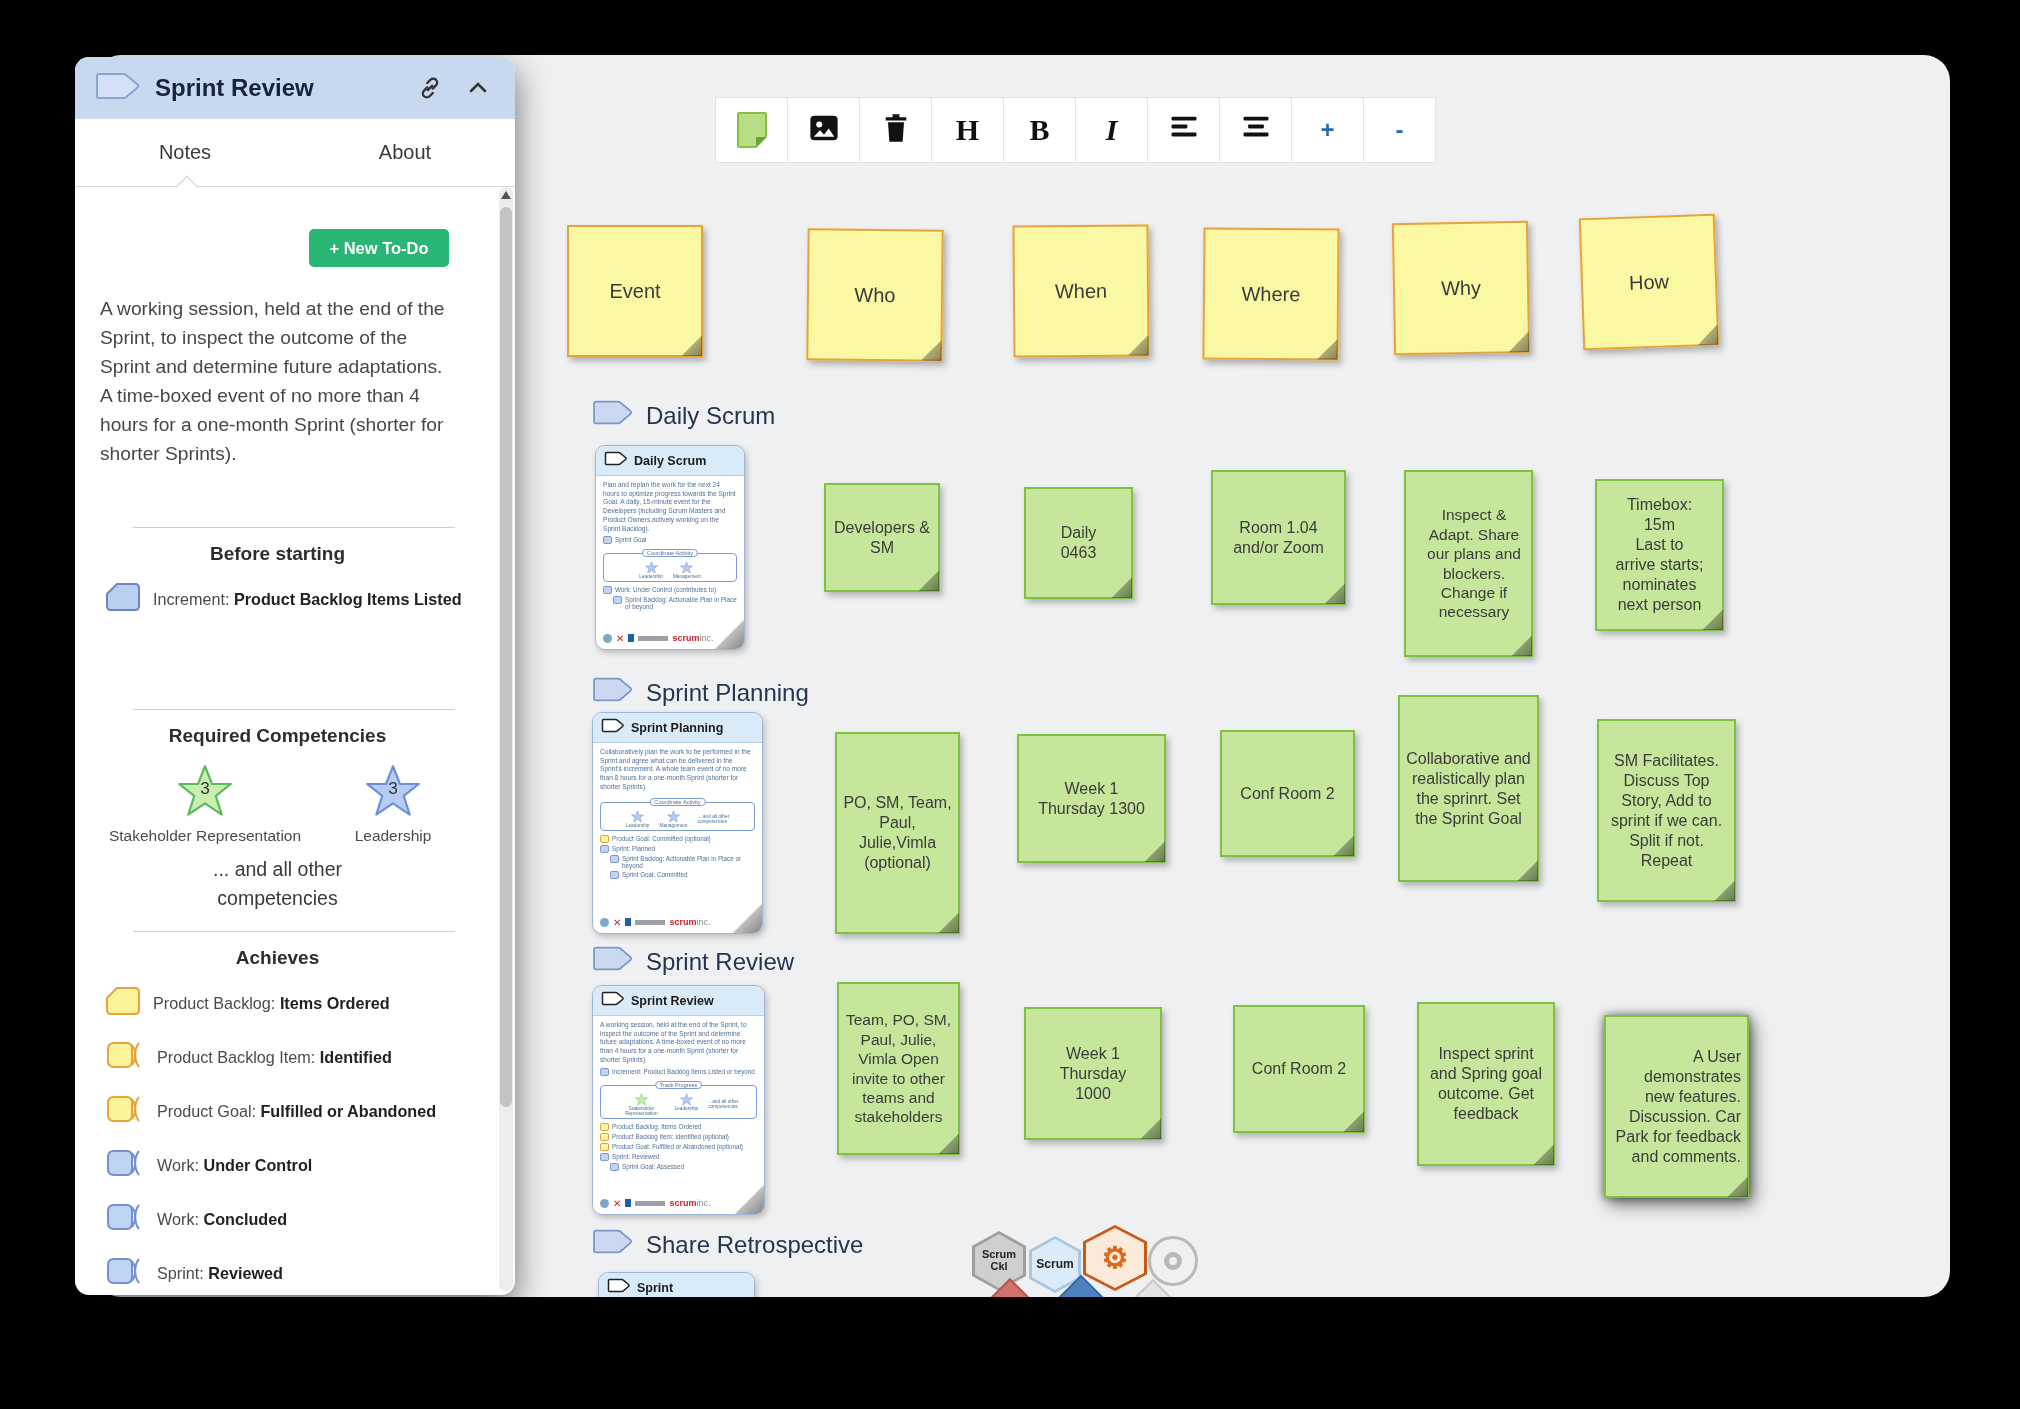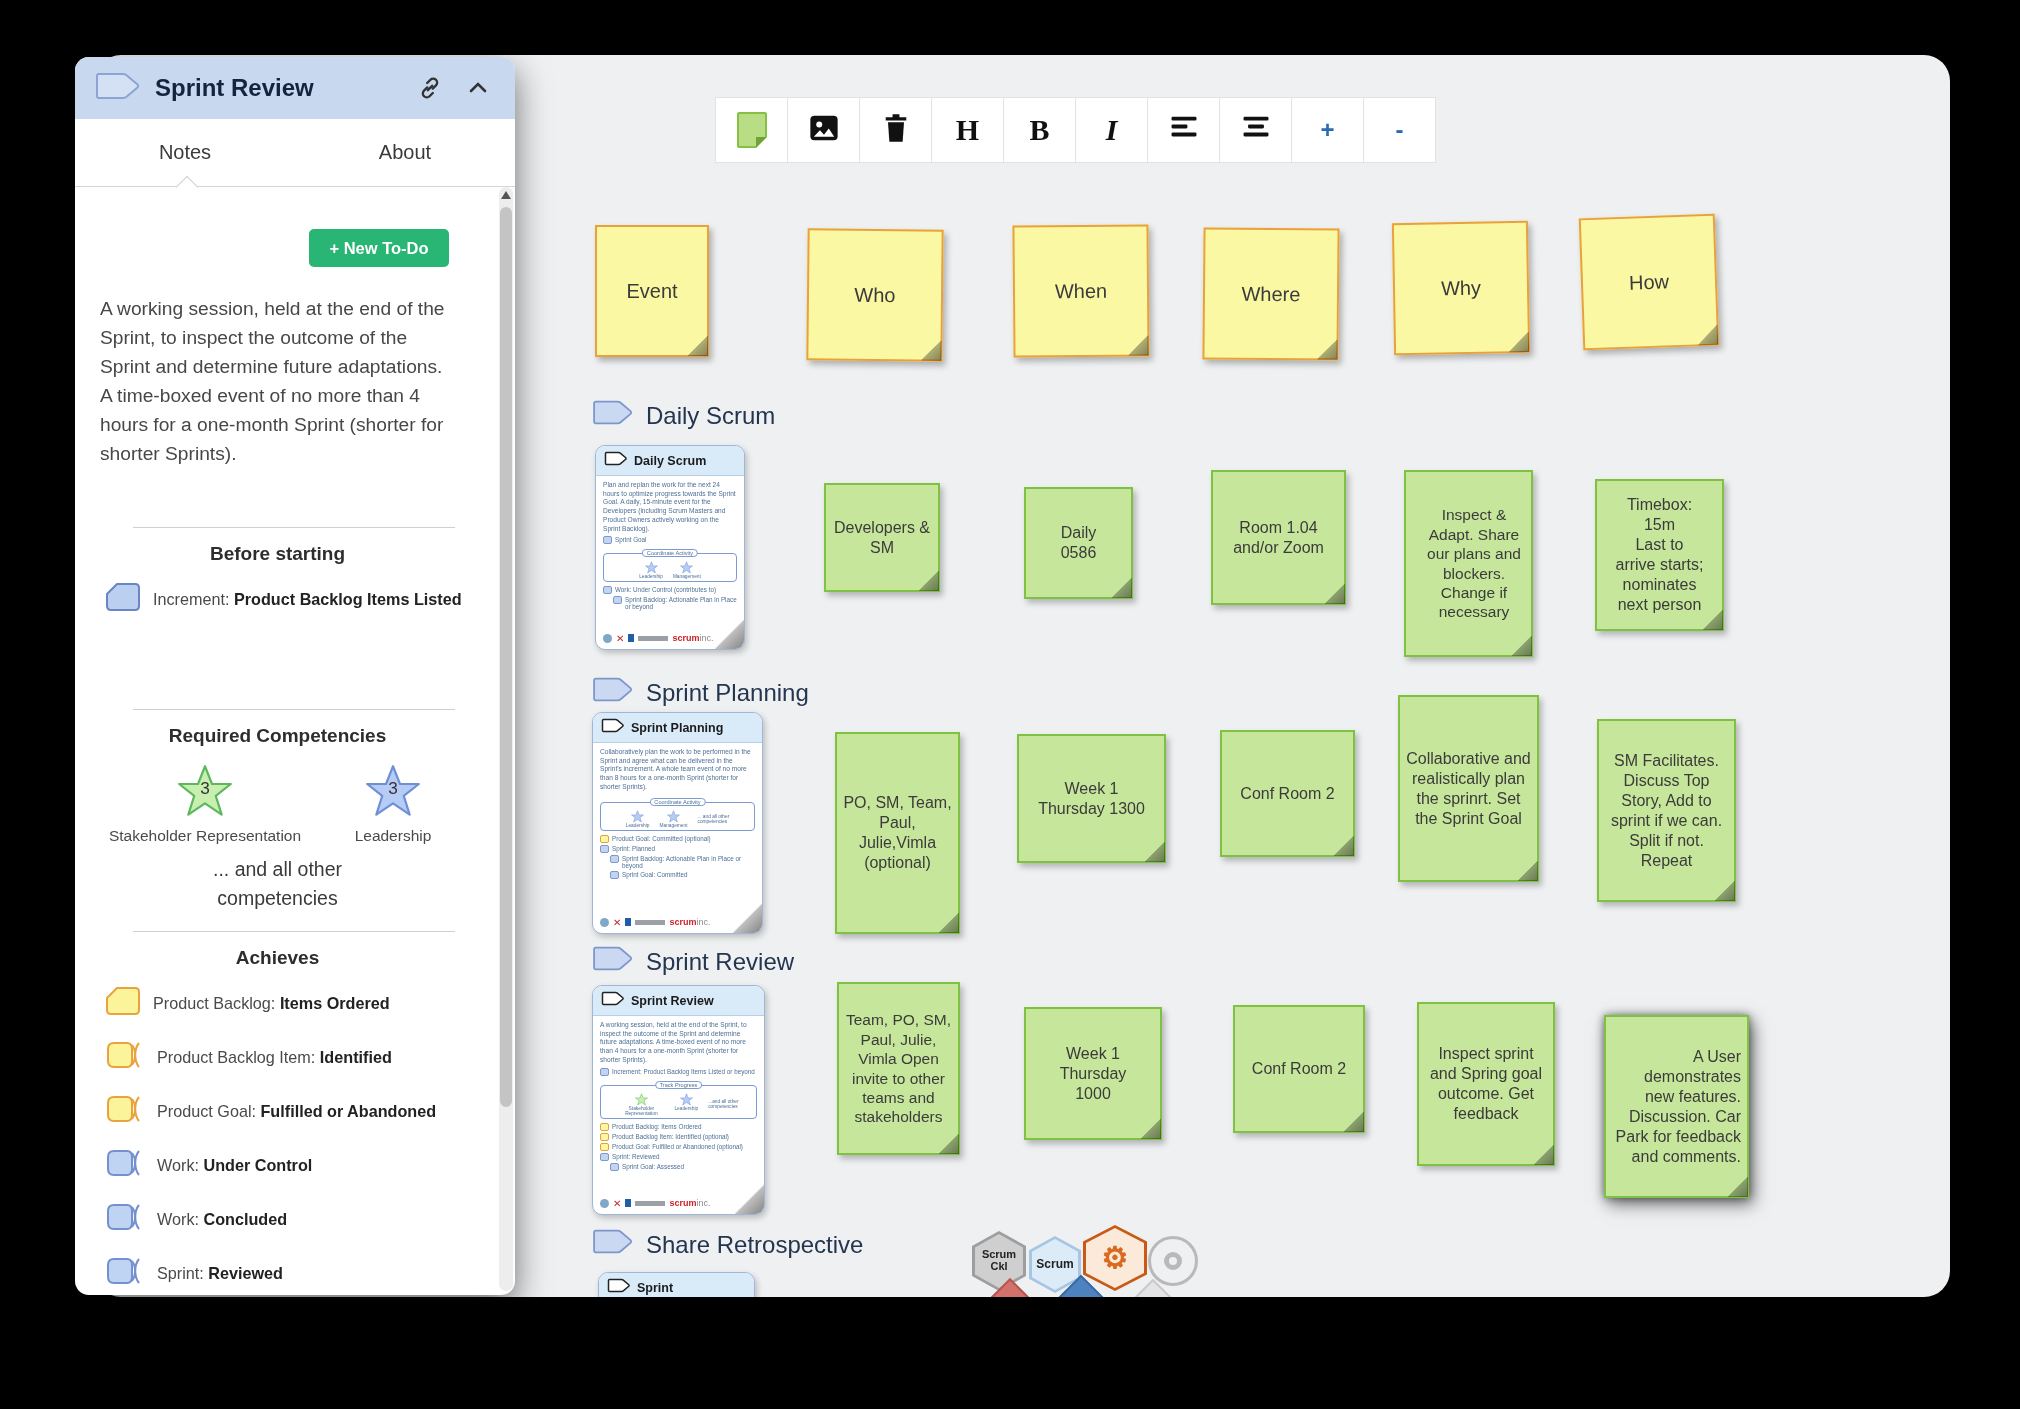--- a/index.html
+++ b/index.html
@@ -154,21 +154,21 @@
             </svg></span>
         </div>
         <div class="tb-cell">
           <span class="tb-blue">+</span>
         </div>
         <div class="tb-cell">
           <span class="tb-blue">-</span>
         </div>
       </div>
     <div id="header-notes" style="position: static;">
-        <div class="note yellow" style="left: 500px; top: 170px; width: 114px; height: 132px; transform: rotate(0deg);">Event</div>
+        <div class="note yellow" style="left: 472px; top: 170px; width: 136px; height: 132px; transform: rotate(0deg);">Event</div>
         <div class="note yellow" style="left: 712px; top: 174px; width: 136px; height: 132px; transform: rotate(0.6deg);">Who</div>
         <div class="note yellow" style="left: 918px; top: 170px; width: 136px; height: 132px; transform: rotate(-0.5deg);">When</div>
         <div class="note yellow" style="left: 1108px; top: 173px; width: 136px; height: 132px; transform: rotate(0.5deg);">Where</div>
         <div class="note yellow" style="left: 1298px; top: 167px; width: 136px; height: 132px; transform: rotate(-1deg);">Why</div>
         <div class="note yellow" style="left: 1486px; top: 161px; width: 136px; height: 132px; transform: rotate(-2deg);">How</div>
       </div>
     <div id="sections" style="position: static;">
         <div class="sec-label" style="left: 497px; top: 344px;">
           <span><svg width="42" height="27" viewBox="0 0 46 30">
  <path d="M4,3 h24 q2,0 3.5,1.2 l11,9.3 a2,2 0 0 1 0,3 l-11,9.3 q-1.5,1.2 -3.5,1.2 h-24 q-2,0 -2,-2 v-20 q0,-2 2,-2 z" fill="#CBD8F2" stroke="#7E96CC" stroke-width="2" stroke-linejoin="round"></path>
@@ -214,21 +214,21 @@
             <span class="mc-logo-circle"></span>
             <span class="mc-logo-x">✕</span>
             <span class="mc-logo-sq"></span>
             <span class="mc-logo-bar"></span>
             <span class="mc-brand"><b>scrum</b><span>inc.</span></span>
           </div>
           <div class="curl"></div>
         </div>
         <div class="note green" style="left: 729px; top: 428px; width: 116px; height: 109px;">Developers &amp; SM</div>
         <div class="note green" style="left: 929px; top: 432px; width: 109px; height: 112px;">Daily
-0586</div>
+0463</div>
         <div class="note green" style="left: 1116px; top: 415px; width: 135px; height: 135px;">Room 1.04
 and/or Zoom</div>
         <div class="note green" style="left: 1309px; top: 415px; width: 129px; height: 187px; font-size: 15.5px; padding-left: 17px;">Inspect &amp; Adapt. Share our plans and blockers. Change if necessary</div>
         <div class="note green" style="left: 1500px; top: 424px; width: 129px; height: 152px;">Timebox:
 15m
 Last to
 arrive starts;
 nominates
 next person</div>
         <div class="sec-label" style="left: 497px; top: 621px;">

